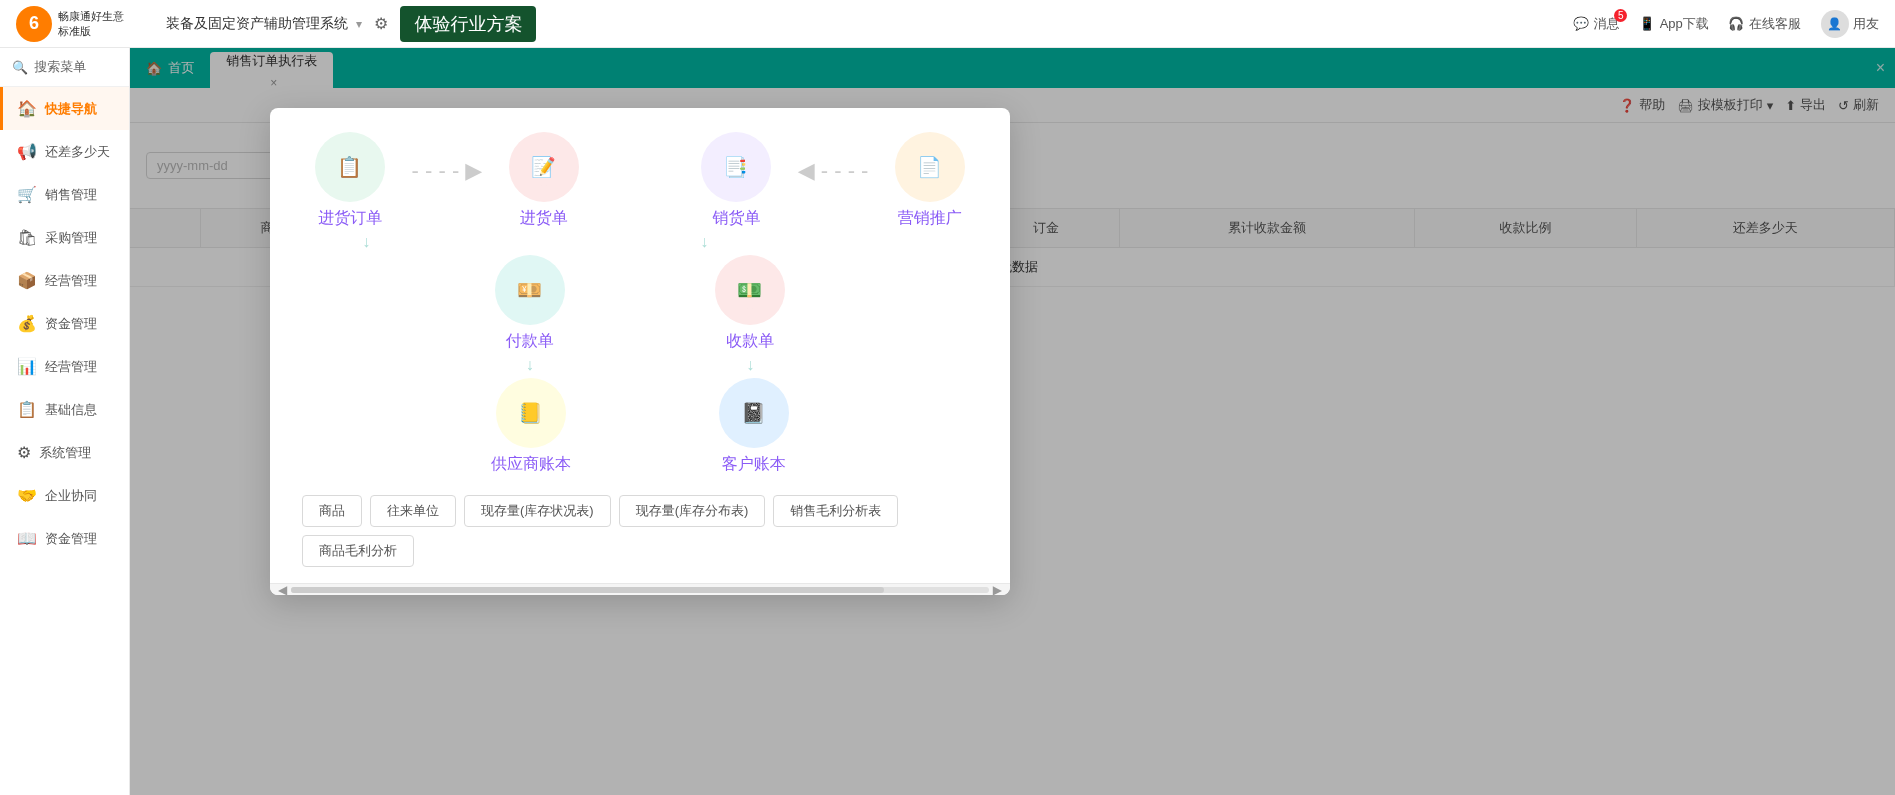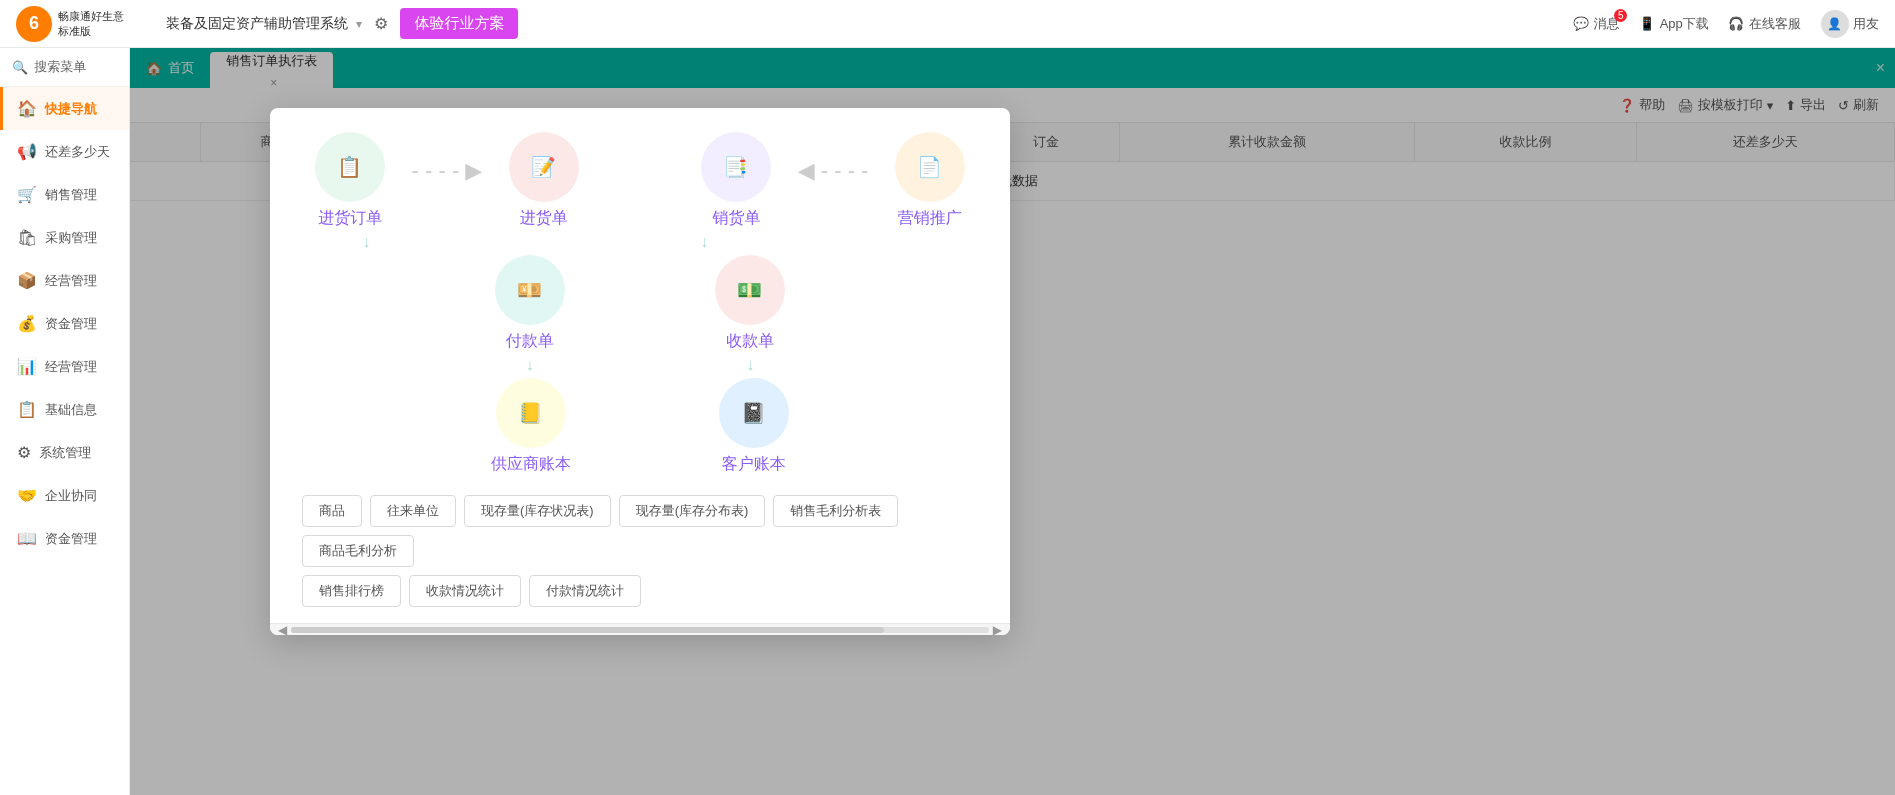--- a/index.html
+++ b/index.html
@@ -13,21 +13,21 @@
     .content-area { flex: 1; display: flex; flex-direction: column; background: #f5f5f5; position: relative; }
 
     
     .logo-area { display: flex; align-items: center; gap: 6px; width: 130px; }
     .logo-icon { width: 36px; height: 36px; background: #ff7d00; border-radius: 50%; display: flex; align-items: center; justify-content: center; color: white; font-size: 18px; font-weight: bold; }
     .logo-text { font-size: 11px; color: #333; line-height: 1.3; }
     .system-title { display: flex; align-items: center; gap: 8px; margin-left: 8px; }
     .system-name { font-size: 14px; color: #333; font-weight: 500; }
     .dropdown-icon { color: #999; font-size: 12px; }
     .gear-icon-btn { color: #666; font-size: 16px; cursor: pointer; }
-    .trial-btn { background: #d946ef; color: white; border: none; border-radius: 4px; padding: 6px 14px; font-size: 15px; cursor: pointer; }
+    .trial-btn { background: #14532d; color: white; border: none; border-radius: 4px; padding: 6px 14px; font-size: 18px; cursor: pointer; }
     .top-right { margin-left: auto; display: flex; align-items: center; gap: 20px; }
     .top-icon-item { display: flex; align-items: center; gap: 4px; color: #555; cursor: pointer; font-size: 13px; position: relative; }
     .badge { background: #f5222d; color: white; border-radius: 8px; font-size: 10px; padding: 1px 4px; position: absolute; top: -6px; right: -8px; }
     .user-avatar { width: 28px; height: 28px; background: #ddd; border-radius: 50%; display: flex; align-items: center; justify-content: center; font-size: 12px; color: #666; }
 
     
     .sidebar-search { display: flex; align-items: center; gap: 6px; padding: 10px 12px; border-bottom: 1px solid #f0f0f0; cursor: pointer; color: #666; font-size: 13px; }
     .sidebar-item { display: flex; align-items: center; gap: 8px; padding: 12px 14px; cursor: pointer; color: #555; font-size: 13px; border-left: 3px solid transparent; }
     .sidebar-item.active { background: #fff7f0; color: #ff7d00; border-left-color: #ff7d00; font-weight: 600; }
     .sidebar-icon { font-size: 16px; }
@@ -210,20 +210,35 @@
         <div class="header-action">
           <span>⬆</span>
           <span>导出</span>
         </div>
         <div class="header-action">
           <span>↺</span>
           <span>刷新</span>
         </div>
       </div>
 
+      <div class="filter-bar">
+        <div class="filter-input">
+          <span style="color:#bbb;flex:1;">yyyy-mm-dd</span>
+          <span>📅</span>
+        </div>
+        <div class="filter-select">
+          <span>单据状态</span>
+          <span>▾</span>
+        </div>
+        <div class="filter-actions">
+          <button class="query-btn">查询</button>
+          <button class="set-btn">设置</button>
+        </div>
+        <span class="more-filter">多条件</span>
+      </div>
 
       <div class="table-container">
         <table class="data-table">
           <thead>
             <tr>
               <th></th>
               <th>商品</th>
               <th>金额</th>
               <th>预估毛利</th>
               <th>预估毛利率</th>
@@ -370,25 +385,20 @@
 
             <div class="common-functions">
               <div class="func-buttons">
                 <button class="func-btn">商品</button>
                 <button class="func-btn">往来单位</button>
                 <button class="func-btn">现存量(库存状况表)</button>
                 <button class="func-btn">现存量(库存分布表)</button>
                 <button class="func-btn">销售毛利分析表</button>
                 <button class="func-btn">商品毛利分析</button>
               </div>
-              <div class="func-buttons" style="margin-top:8px;">
-                <button class="func-btn">销售排行榜</button>
-                <button class="func-btn">收款情况统计</button>
-                <button class="func-btn">付款情况统计</button>
-              </div>
             </div>
           </div>
 
           <div class="modal-scrollbar">
             <span class="scrollbar-arrow">◀</span>
             <div class="scrollbar-track">
               <div class="scrollbar-thumb"></div>
             </div>
             <span class="scrollbar-arrow">▶</span>
           </div>

